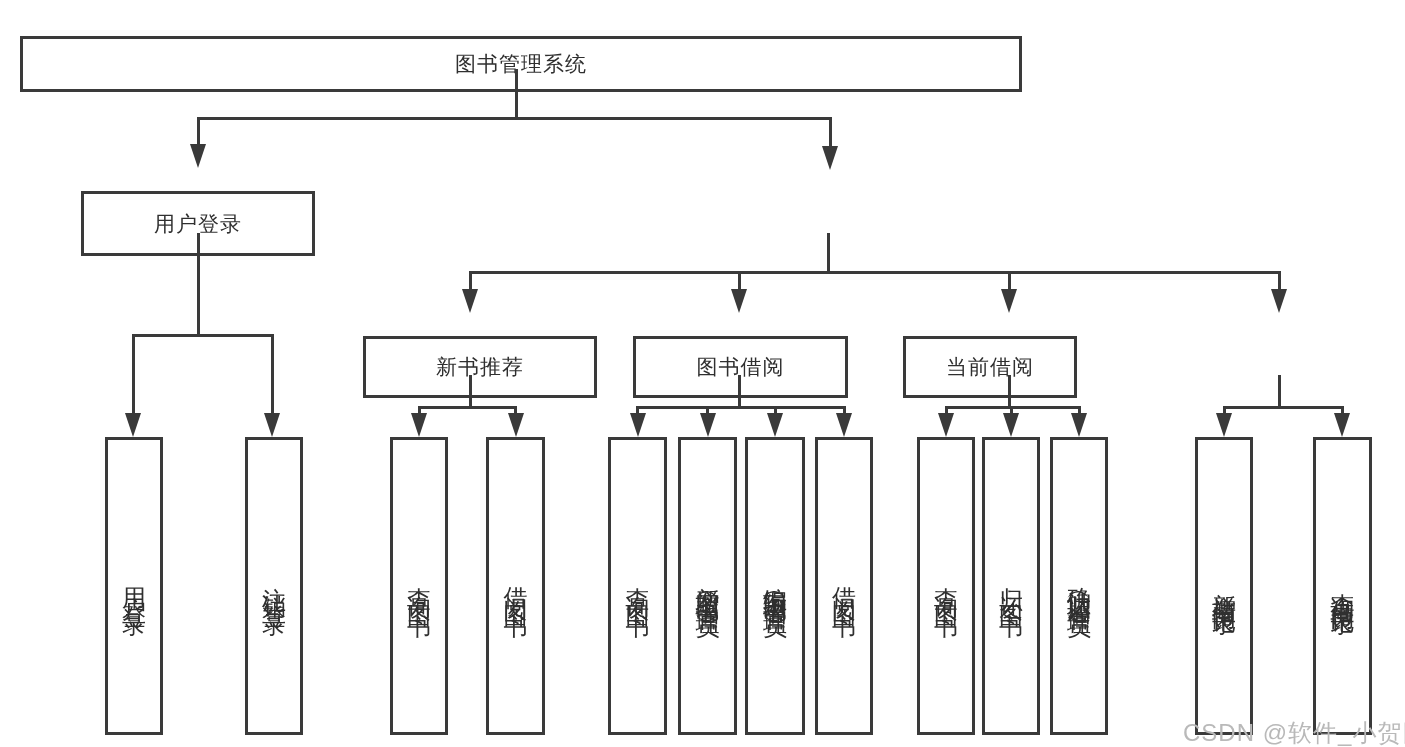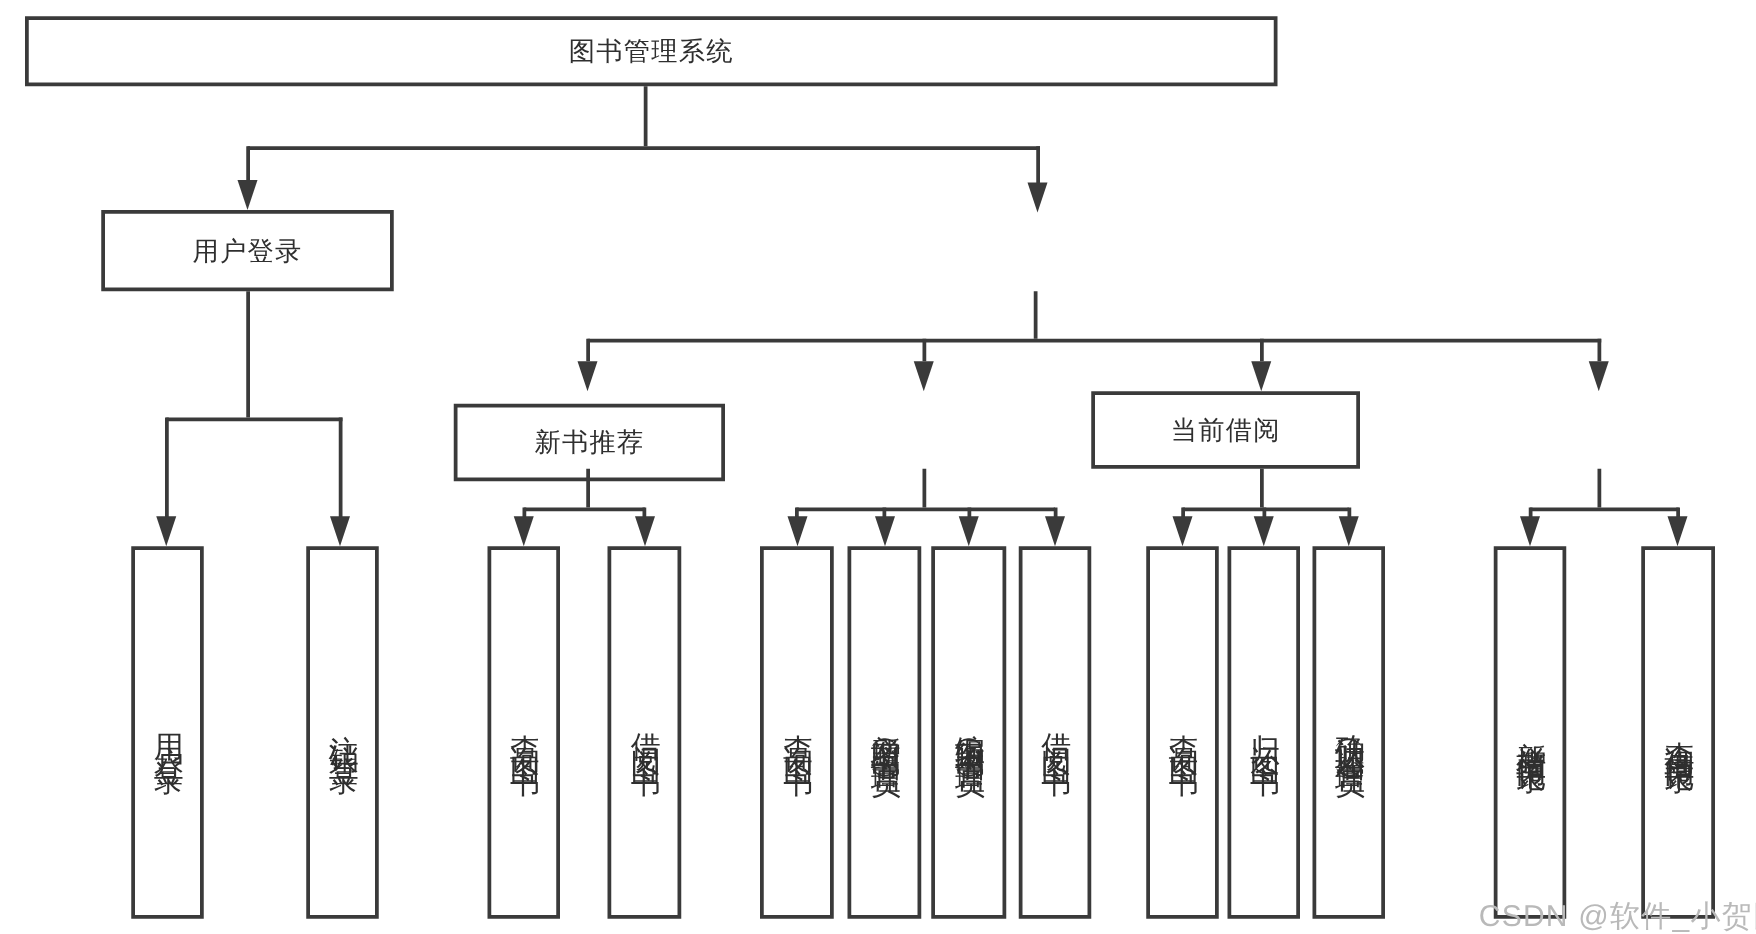--- a/index.html
+++ b/index.html
@@ -11,21 +11,21 @@
     overflow:hidden;
   }
   .box{
     position:absolute;
     border:3px solid #3a3a3a;
     background:#ffffff;
     box-sizing:border-box;
     display:flex;align-items:center;justify-content:center;
     color:#2f2f2f;
   }
-  .hbox{font-size:21px;letter-spacing:1px;}
+  .hbox{font-size:21px;letter-spacing:1px;margin-top:23px;}
   .vbox .vtext{
     writing-mode:vertical-rl;
     font-size:24px;
     letter-spacing:4px;
     line-height:1;
     color:#2f2f2f;
   }
   .vbox .spread{letter-spacing:9px;}
   .line{position:absolute;background:#3a3a3a;}
   .arrow{
@@ -74,24 +74,27 @@
   <div class="line" style="left:470px;top:271px;width:811px;height:3px;"></div>
   <div class="line" style="left:469px;top:271px;width:3px;height:18px;"></div>
   <div class="arrow" style="left:462px;top:289px;"></div>
   <div class="line" style="left:738px;top:271px;width:3px;height:18px;"></div>
   <div class="arrow" style="left:731px;top:289px;"></div>
   <div class="line" style="left:1008px;top:271px;width:3px;height:18px;"></div>
   <div class="arrow" style="left:1001px;top:289px;"></div>
   <div class="line" style="left:1278px;top:271px;width:3px;height:18px;"></div>
   <div class="arrow" style="left:1271px;top:289px;"></div>
 
-  <div class="box hbox" style="left:363px;top:323px;width:217px;height:62px;">
+  <div class="box hbox" style="left:363px;top:313px;width:234px;height:62px;">
     <span>新书推荐</span>
   </div>
-  <div class="box hbox" style="left:873px;top:313px;width:215px;height:62px;text-align:right;">
+  <div class="box hbox" style="left:633px;top:313px;width:215px;height:62px;">
+    <span>图书借阅</span>
+  </div>
+  <div class="box hbox" style="left:903px;top:313px;width:174px;height:62px;text-align:right;">
     <span>当前借阅</span>
   </div>
 
   <div class="line" style="left:469px;top:375px;width:3px;height:31px;"></div>
   <div class="line" style="left:419px;top:406px;width:97px;height:3px;"></div>
   <div class="line" style="left:418px;top:406px;width:3px;height:9px;"></div>
   <div class="arrow" style="left:411px;top:413px;"></div>
   <div class="line" style="left:514px;top:406px;width:3px;height:9px;"></div>
   <div class="arrow" style="left:508px;top:413px;"></div>
 

